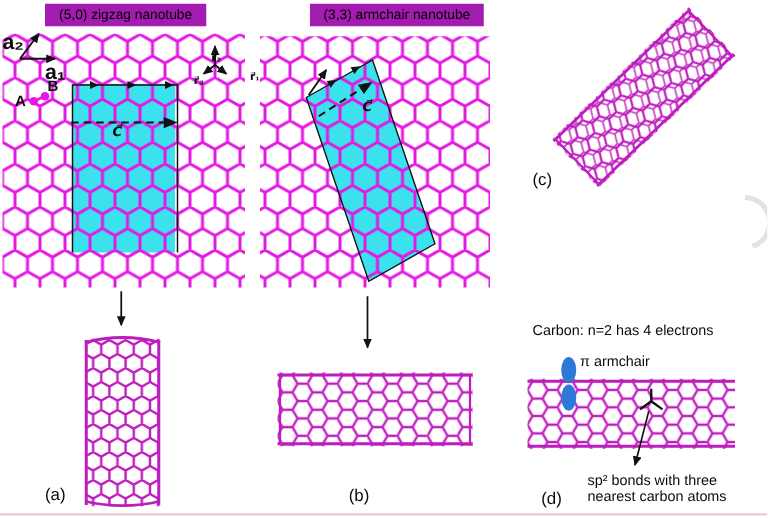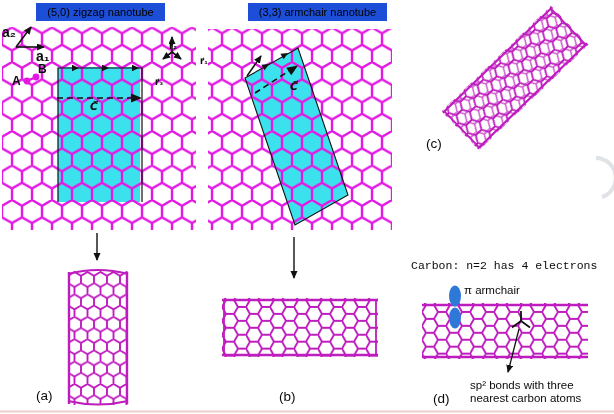--- a/index.html
+++ b/index.html
@@ -1,23 +1,23 @@
 <!DOCTYPE html>
 <html><head>
 <meta charset="utf-8">
 <style>
   html,body{margin:0;padding:0;background:#fff;}
   .stage{position:relative;width:614px;height:414px;background:#fff;overflow:hidden;
          font-family:"Liberation Sans","DejaVu Sans",sans-serif;color:#111;}
   .stage svg{position:absolute;left:0;top:0;}
   .lbl{position:absolute;color:#0a0a0a;white-space:nowrap;}
-  .titlebox{position:absolute;top:3px;height:18px;background:#1d4ed8;color:#000;
+  .titlebox{position:absolute;top:3px;height:18px;background:#a21caf;color:#000;
             font-size:11px;line-height:18px;text-align:center;}
   .cap{font-size:13.5px;}
-  .vec{font-weight:bold;font-size:14px;}
+  .vec{font-weight:bold;font-size:17px;}
   .rvec{font-size:8.5px;font-weight:bold;}
   .atom{font-weight:bold;font-size:12px;}
   .chiral{font-size:10.5px;font-weight:bold;font-style:italic;}
   .note{font-size:11.5px;}
 </style>
 </head>
 <body>
 
 <div class="stage">
 
@@ -135,28 +135,28 @@
 
   <div class="titlebox" style="left:36px;width:129px;">(5,0) zigzag nanotube</div>
   <div class="titlebox" style="left:248px;width:139px;">(3,3) armchair nanotube</div>
 
   <div class="lbl vec" style="left:2px;top:24px;">a₂</div>
   <div class="lbl vec" style="left:23px;top:48px;margin-left:13px;">a₁</div>
   <div class="lbl atom" style="left:38px;top:62px;">B</div>
   <div class="lbl atom" style="left:12px;top:74px;">A</div>
 
   <div class="lbl rvec" style="left:169px;top:21px;margin-top:20px;">r⃗₂</div>
-  <div class="lbl rvec" style="left:155px;top:59px;margin-top:18px;">r⃗₃</div>
+  <div class="lbl rvec" style="left:155px;top:59px;">r⃗₃</div>
   <div class="lbl rvec" style="left:200px;top:56px;">r⃗₁</div>
 
   <div class="lbl chiral" style="left:90px;top:100px;">C⃗</div>
   <div class="lbl chiral" style="left:290px;top:80px;">C⃗</div>
 
   <div class="lbl cap" style="left:36px;top:388px;">(a)</div>
   <div class="lbl cap" style="left:279px;top:389px;">(b)</div>
   <div class="lbl cap" style="left:426px;top:136px;">(c)</div>
   <div class="lbl cap" style="left:433px;top:391px;">(d)</div>
 
-  <div class="lbl note" style="left:411px;top:259px;font-family:Liberation Mono, monospace;">Carbon: n=2 has 4 electrons</div>
+  <div class="lbl note" style="left:426px;top:259px;">Carbon: n=2 has 4 electrons</div>
   <div class="lbl note" style="left:464px;top:284px;">π armchair</div>
   <div class="lbl note" style="left:470px;top:392px;">nearest carbon atoms</div>
   <div class="lbl note" style="left:470px;top:379px;">sp² bonds with three</div>
 </div>
 
 </body></html>

